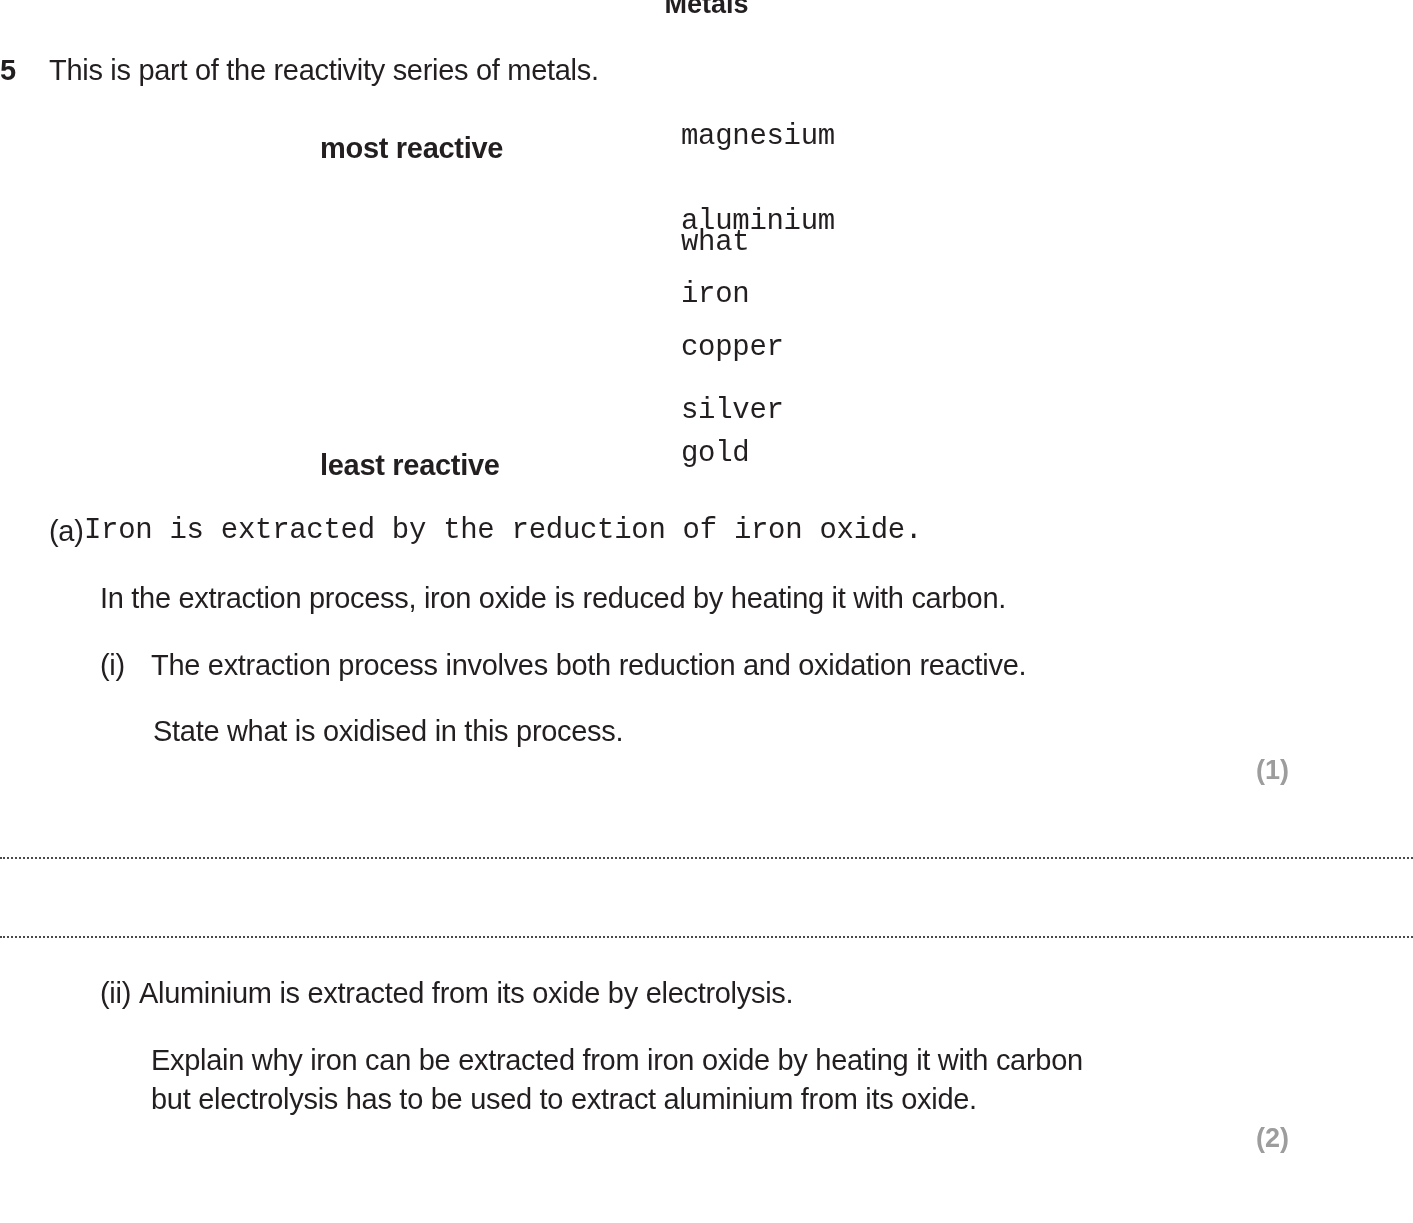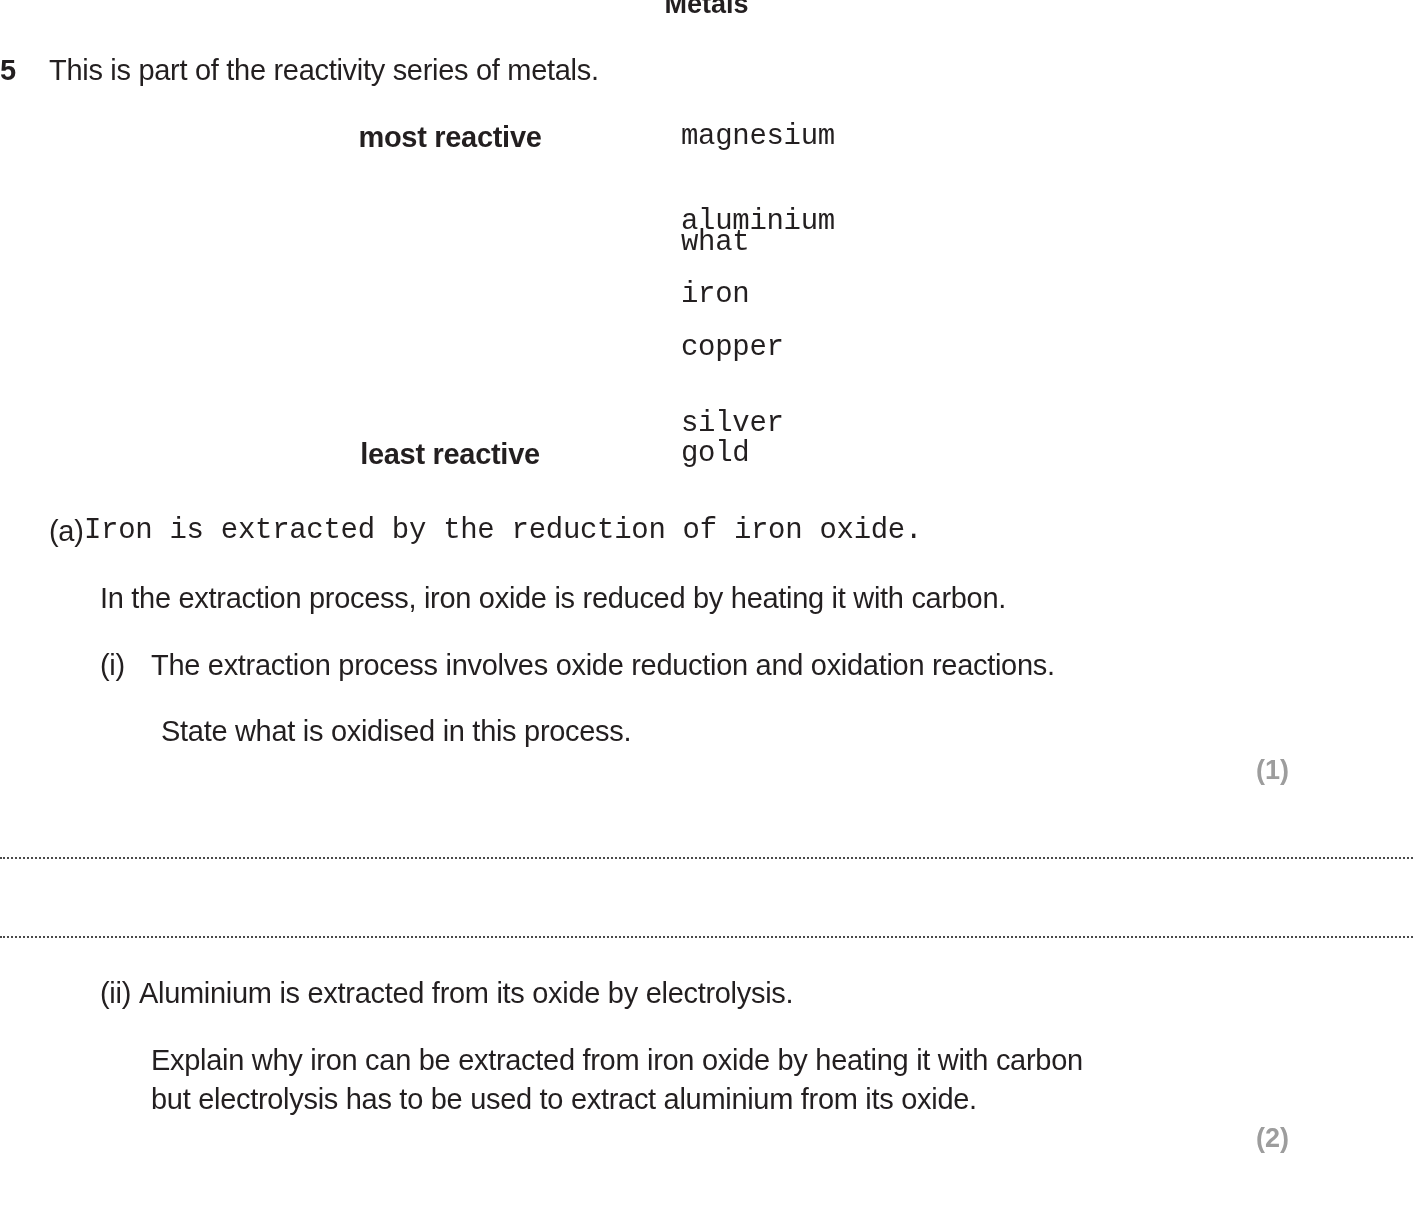--- a/index.html
+++ b/index.html
@@ -17,21 +17,21 @@
     }
     .abs { position: absolute; white-space: nowrap; }
     .txt { font-size: 29px; line-height: 36px; letter-spacing: -0.3px; }
     .bold { font-weight: bold; }
     .section-title {
       left: 0; width: 1413px; text-align: center;
       top: -14px;
       font-size: 27px; font-weight: bold; line-height: 36px;
     }
     .qnum { left: 0; top: 52px; font-weight: bold; }
-    .label-right { text-align: center; width: 260px; left: 320px; }
+    .label-right { text-align: left; width: 260px; left: 320px; margin-top: 11px; }
     .metal { left: 681px; font-family: Liberation Mono, monospace; }
     .marks {
       font-size: 27px; font-weight: bold; color: #9d9d9d;
       left: 1256px; line-height: 36px;
     }
     .answer-line {
       position: absolute;
       left: 0;
       width: 1413px;
       height: 0;
@@ -48,31 +48,31 @@
 
 <div>
   <div class="abs txt bold label-right" style="top:119px;">most reactive</div>
   <div class="abs txt bold label-right" style="top:436px;">least reactive</div>
 
   <div class="abs txt metal" style="top:119px;">magnesium</div>
   <div class="abs txt metal" style="top:172px;margin-top:32px;">aluminium</div>
   <div class="abs txt metal" style="top:225px;">what</div>
   <div class="abs txt metal" style="top:277px;">iron</div>
   <div class="abs txt metal" style="top:330px;">copper</div>
-  <div class="abs txt metal" style="top:406px;text-align:center;">silver</div>
+  <div class="abs txt metal" style="top:393px;text-align:center;">silver</div>
   <div class="abs txt metal" style="top:436px;">gold</div>
 </div>
 
 <div class="abs txt" style="left:49px; top:513px;">(a)</div>
 <div class="abs txt" style="left:84px; top:513px;font-family:Liberation Mono, monospace;">Iron is extracted by the reduction of iron oxide.</div>
 <div class="abs txt" style="left:100px; top:580px;">In the extraction process, iron oxide is reduced by heating it with carbon.</div>
 
 <div class="abs txt" style="left:100px; top:647px;">(i)</div>
-<div class="abs txt" style="left:151px; top:647px;">The extraction process involves oxide reduction and oxidation reactions.</div>
-<div class="abs txt" style="left:161px; top:713px;">State what is oxidised in this process.</div>
+<div class="abs txt" style="left:151px; top:647px;">The extraction process involves both reduction and oxidation reactive.</div>
+<div class="abs txt" style="left:153px; top:713px;">State what is oxidised in this process.</div>
 <div class="abs marks" style="top:752px;">(1)</div>
 
 <div class="answer-line" style="top:857px;"></div>
 <div class="answer-line" style="top:936px;"></div>
 
 <div class="abs txt" style="left:100px; top:975px;">(ii)</div>
 <div class="abs txt" style="left:139px; top:975px;">Aluminium is extracted from its oxide by electrolysis.</div>
 <div class="abs txt" style="left:151px; top:1042px;">Explain why iron can be extracted from iron oxide by heating it with carbon</div>
 <div class="abs txt" style="left:151px; top:1081px;">but electrolysis has to be used to extract aluminium from its oxide.</div>
 <div class="abs marks" style="top:1120px;">(2)</div>

